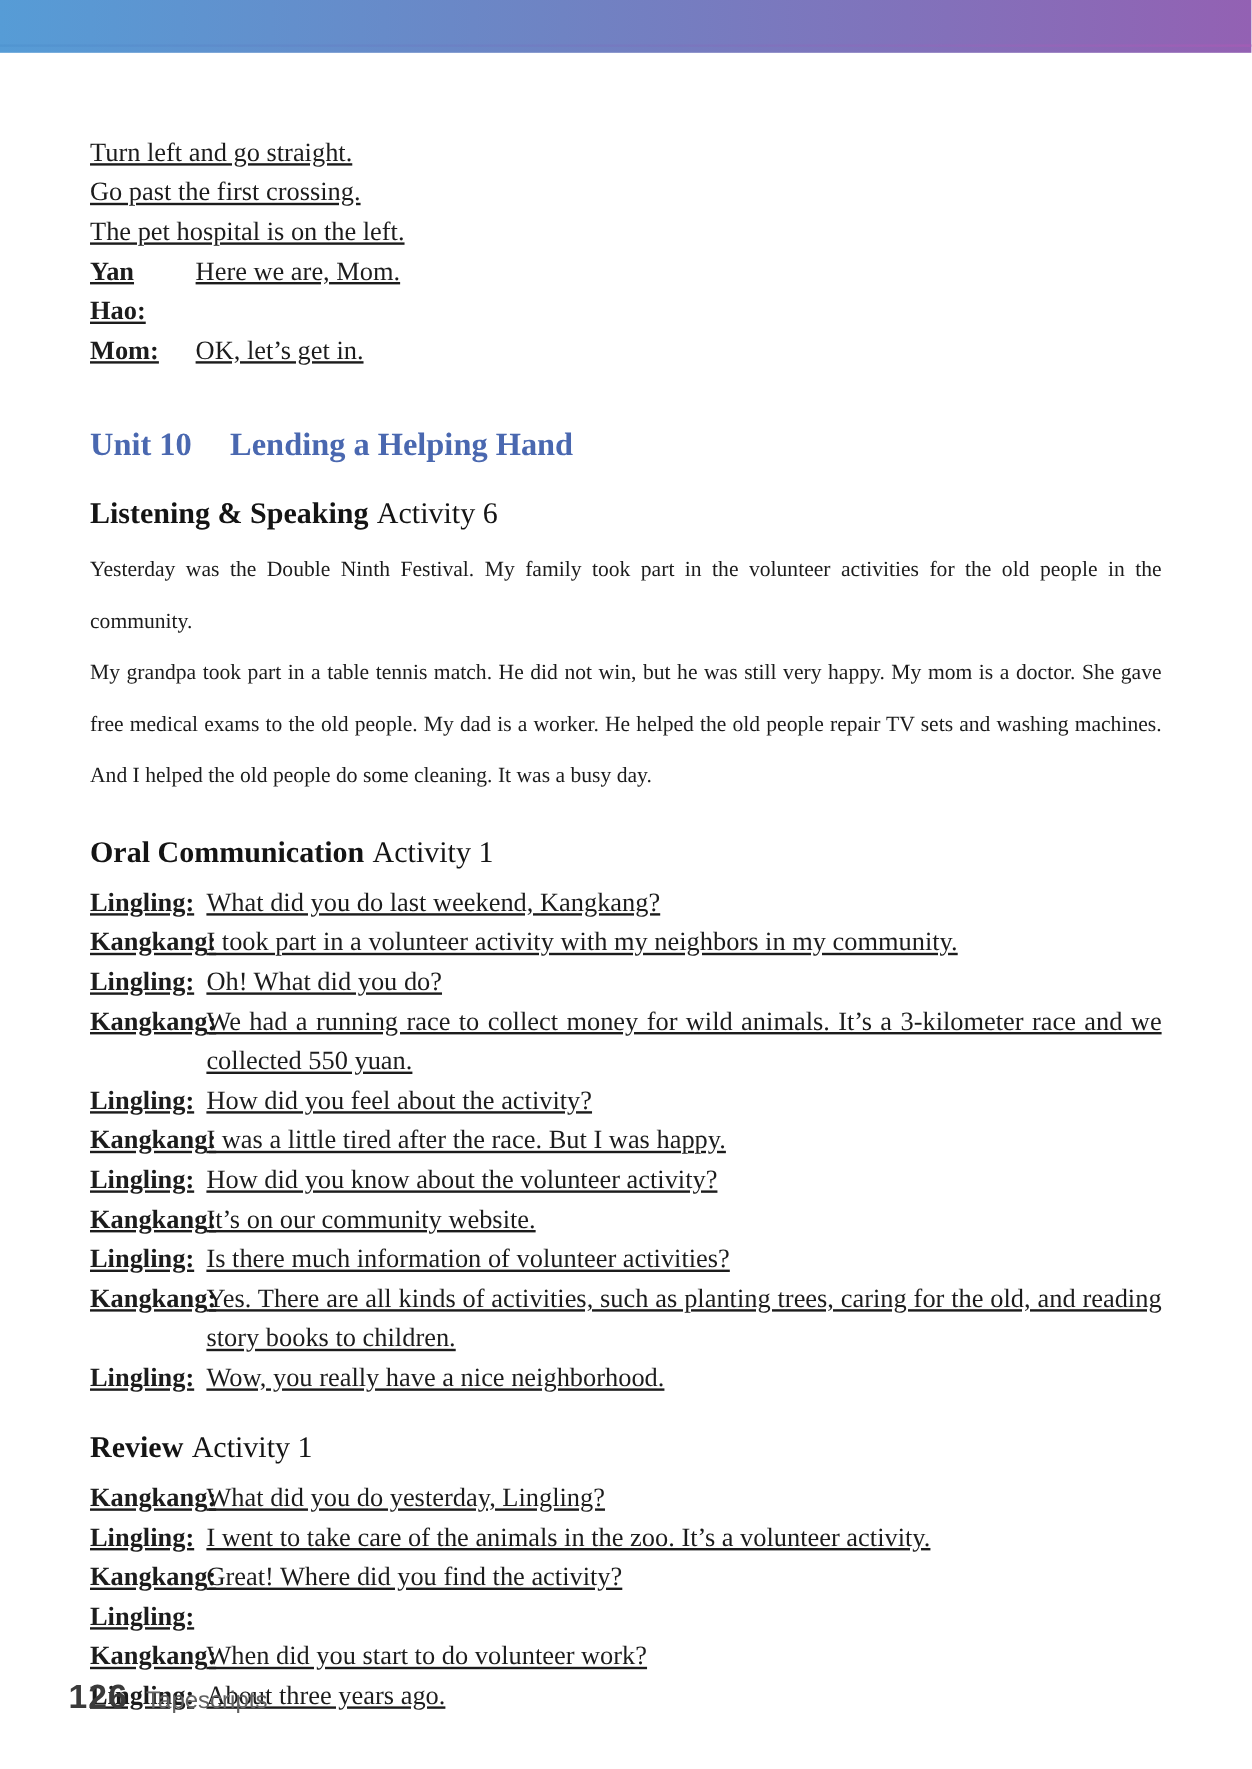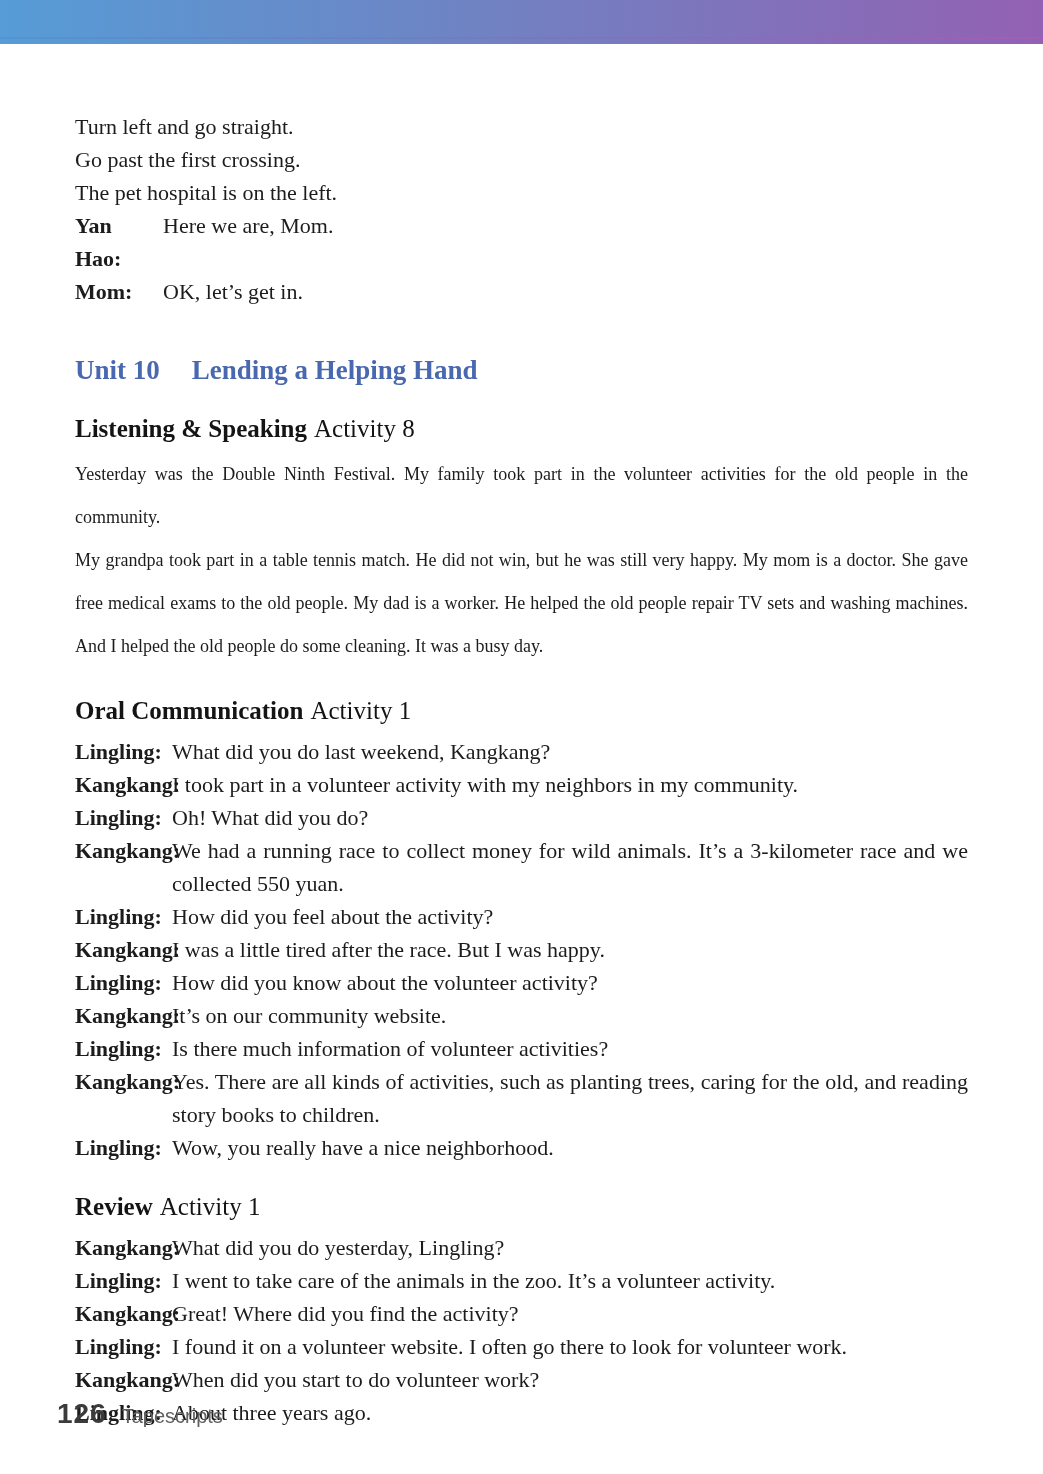--- a/index.html
+++ b/index.html
@@ -36,21 +36,21 @@
     top: 44px;
     left: 0;
     width: 1043px;
     padding: 0 75px;
   }
 
   .text-block { font-size: 22px; line-height: 33px; }
 
   
   .intro { margin-top: 66px; }
-  .line { display: flex; }
+  .line { display: flex; text-decoration: underline; }
   .speaker {
     flex: 0 0 auto;
     font-weight: bold;
   }
   .intro .speaker { width: 88px; }
   .line .text { flex: 1 1 auto; text-align: justify; }
   .line .text.no-speaker { text-align: left; }
 
   
   .unit-heading {
@@ -131,21 +131,21 @@
         <span class="text">OK, let’s get in.</span>
       </div>
     </div>
 
   <div class="unit-heading" style="color: rgb(74, 104, 176);">
     <span class="unit-number">Unit 10</span><span class="unit-title">Lending a Helping Hand</span>
   </div>
 
   <div id="sections">
       <div class="section">
-        <div class="section-heading"><span class="hb">Listening &amp; Speaking</span><span class="hr">Activity 8</span></div>
+        <div class="section-heading"><span class="hb">Listening &amp; Speaking</span><span class="hr">Activity 6</span></div>
         <div class="para">Yesterday was the Double Ninth Festival. My family took part in the volunteer activities for the old people in the community.</div>
         <div class="para">My grandpa took part in a table tennis match. He did not win, but he was still very happy. My mom is a doctor. She gave free medical exams to the old people. My dad is a worker. He helped the old people repair TV sets and washing machines. And I helped the old people do some cleaning. It was a busy day.</div>
       </div>
       <div class="section">
         <div class="section-heading"><span class="hb">Oral Communication</span><span class="hr">Activity 1</span></div>
         <div class="dialogue text-block">
           <div class="line dialogue-line">
             <span class="speaker">Lingling:</span>
             <span class="text">What did you do last weekend, Kangkang?</span>
           </div>
@@ -201,21 +201,20 @@
           <div class="line dialogue-line">
             <span class="speaker">Lingling:</span>
             <span class="text">I went to take care of the animals in the zoo. It’s a volunteer activity.</span>
           </div>
           <div class="line dialogue-line">
             <span class="speaker">Kangkang:</span>
             <span class="text">Great! Where did you find the activity?</span>
           </div>
           <div class="line dialogue-line">
             <span class="speaker">Lingling:</span>
-            <span class="text">I found it on a volunteer website. I often go there to look for volunteer work.</span>
           </div>
           <div class="line dialogue-line">
             <span class="speaker">Kangkang:</span>
             <span class="text">When did you start to do volunteer work?</span>
           </div>
           <div class="line dialogue-line">
             <span class="speaker">Lingling:</span>
             <span class="text">About three years ago.</span>
           </div>
         </div>

